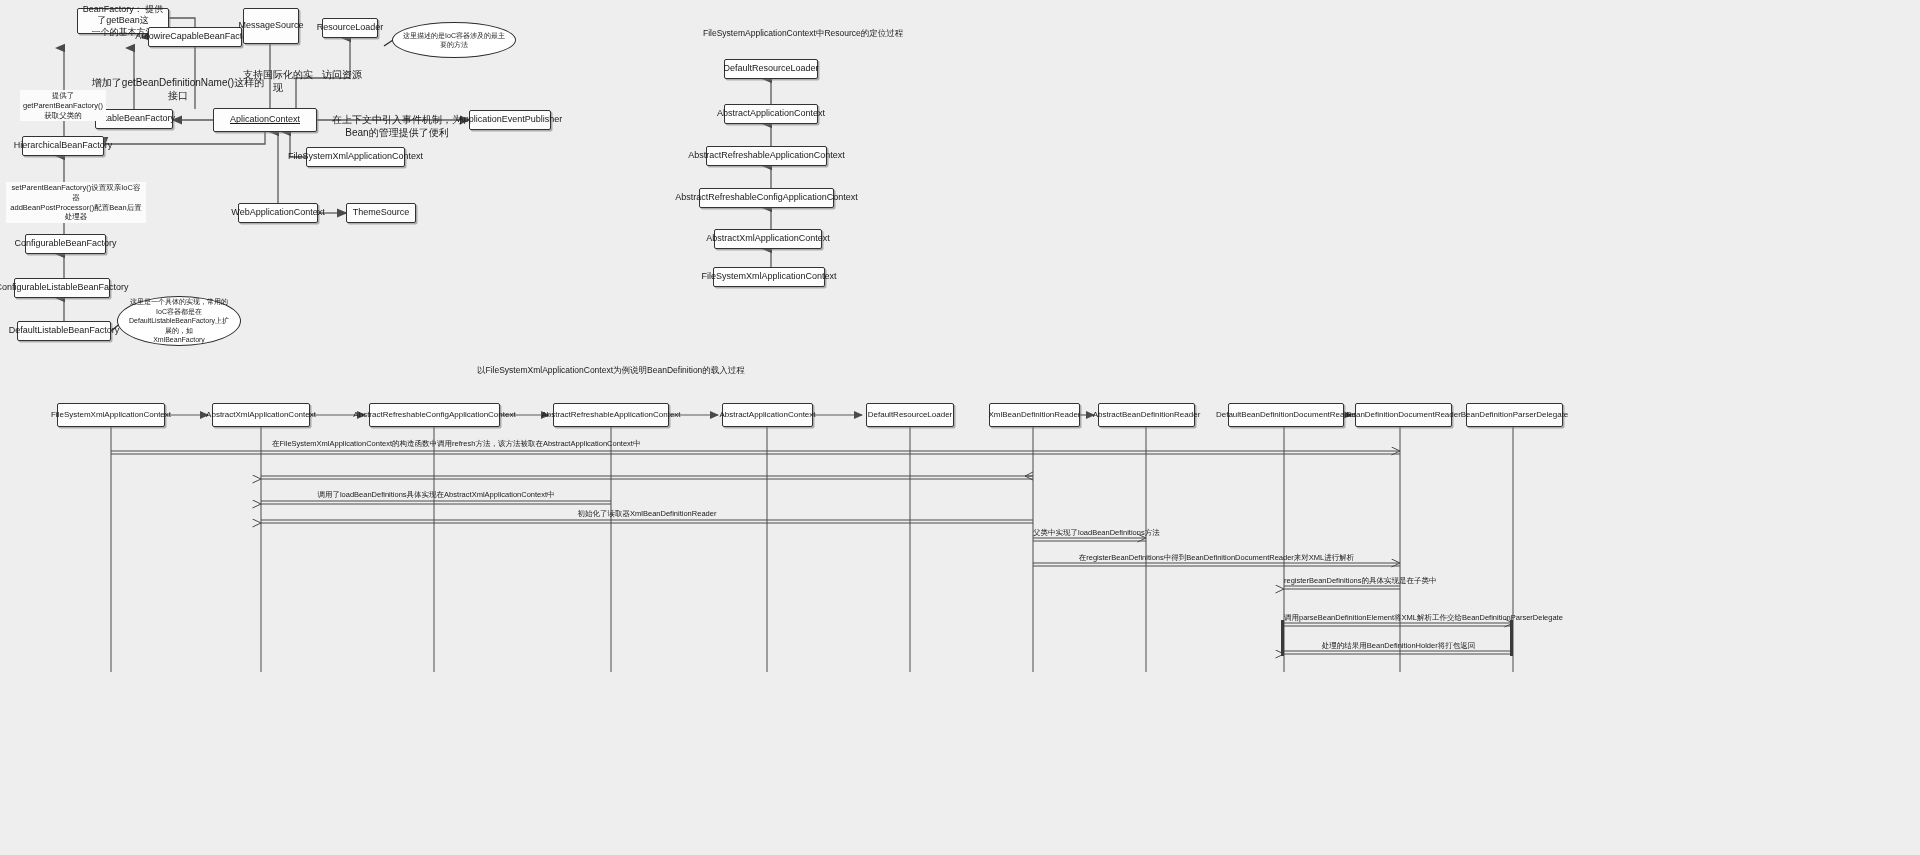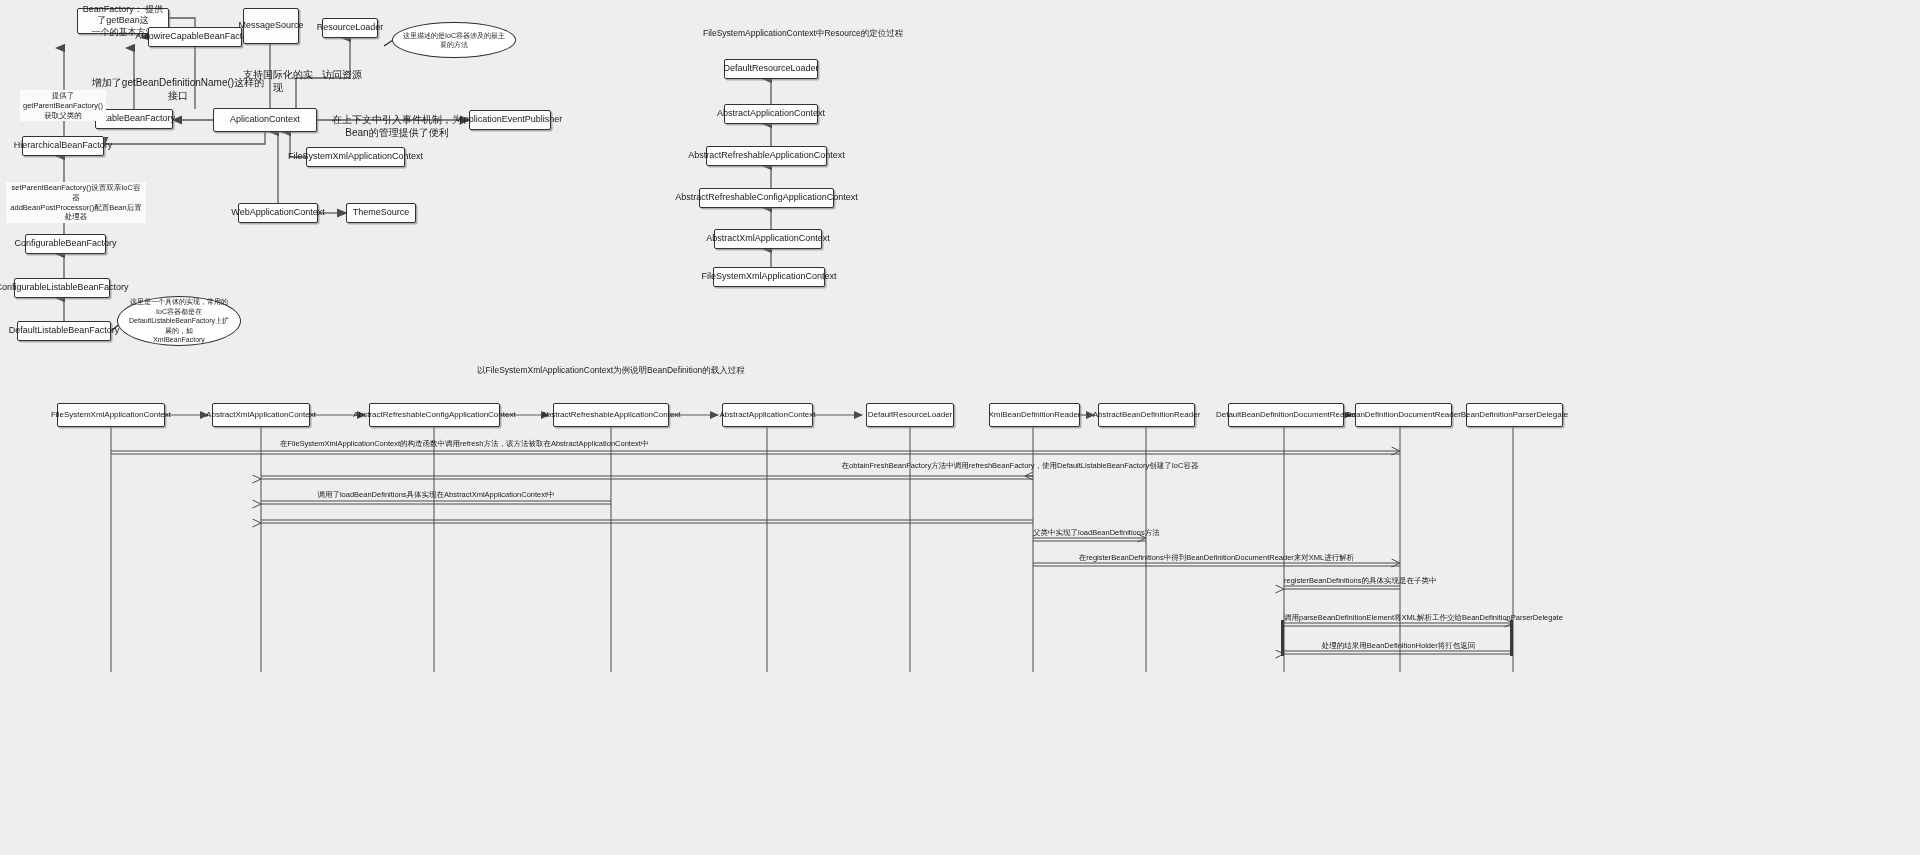--- a/index.html
+++ b/index.html
@@ -234,21 +234,21 @@
       <rect x="1510" y="620" width="3" height="36"></rect>
     </g>
   </svg>
 
   <div class="node" style="left:50px;  top:8px;  width:92px;  height:26px;margin-left:27px;">BeanFactory： 提供了getBean这
 一个的基本方法</div>
   <div class="node" style="left:148px; top:27px;  width:94px;  height:20px;">AutowireCapableBeanFactory</div>
   <div class="node" style="left:243px; top:8px;   width:56px;  height:36px;">MessageSource</div>
   <div class="node" style="left:322px; top:18px;  width:56px;  height:20px;">ResourceLoader</div>
   <div class="node" style="left:95px;  top:109px; width:78px;  height:20px;">ListableBeanFactory</div>
-  <div class="node" style="left:213px; top:108px; width:104px; height:24px;">AplicationContext</div>
+  <div class="node" style="left:213px; top:108px; width:104px; height:24px;text-decoration:underline;">AplicationContext</div>
   <div class="node" style="left:469px; top:110px; width:82px;  height:20px;">ApplicationEventPublisher</div>
   <div class="node" style="left:22px;  top:136px; width:82px;  height:20px;">HierarchicalBeanFactory</div>
   <div class="node" style="left:306px; top:147px; width:99px;  height:20px;">FileSystemXmlApplicationContext</div>
   <div class="node" style="left:238px; top:203px; width:80px;  height:20px;">WebApplicationContext</div>
   <div class="node" style="left:346px; top:203px; width:70px;  height:20px;">ThemeSource</div>
   <div class="node" style="left:25px;  top:234px; width:81px;  height:20px;">ConfigurableBeanFactory</div>
   <div class="node" style="left:14px;  top:278px; width:96px;  height:20px;">ConfigurableListableBeanFactory</div>
   <div class="node" style="left:17px;  top:321px; width:94px;  height:20px;">DefaultListableBeanFactory</div>
 
   <div class="note" style="left:20px;  top:90px;  width:86px;">提供了
@@ -282,22 +282,22 @@
   <div class="seq-node" style="left:369px;  top:403px; width:131px;">AbstractRefreshableConfigApplicationContext</div>
   <div class="seq-node" style="left:553px;  top:403px; width:116px;">AbstractRefreshableApplicationContext</div>
   <div class="seq-node" style="left:722px;  top:403px; width:91px;">AbstractApplicationContext</div>
   <div class="seq-node" style="left:866px;  top:403px; width:88px;">DefaultResourceLoader</div>
   <div class="seq-node" style="left:989px;  top:403px; width:91px;">XmlBeanDefinitionReader</div>
   <div class="seq-node" style="left:1098px; top:403px; width:97px;">AbstractBeanDefinitionReader</div>
   <div class="seq-node" style="left:1228px; top:403px; width:116px;">DefaultBeanDefinitionDocumentReader</div>
   <div class="seq-node" style="left:1355px; top:403px; width:97px;">BeanDefinitionDocumentReader</div>
   <div class="seq-node" style="left:1466px; top:403px; width:97px;">BeanDefinitionParserDelegate</div>
 
-  <div class="seq-msg" style="left:280px;  top:439px; width:960px; text-align:left;">在FileSystemXmlApplicationContext的构造函数中调用refresh方法，该方法被取在AbstractApplicationContext中</div>
-  <div class="seq-msg" style="left:620px;  top:461px; width:800px; text-align:center;">在obtainFreshBeanFactory方法中调用refreshBeanFactory，使用DefaultListableBeanFactory创建了IoC容器</div>
+  <div class="seq-msg" style="left:272px;  top:439px; width:960px; text-align:left;">在FileSystemXmlApplicationContext的构造函数中调用refresh方法，该方法被取在AbstractApplicationContext中</div>
   <div class="seq-msg" style="left:261px;  top:490px; width:350px; text-align:center;">调用了loadBeanDefinitions具体实现在AbstractXmlApplicationContext中</div>
+  <div class="seq-msg" style="left:261px;  top:509px; width:772px; text-align:center;">初始化了读取器XmlBeanDefinitionReader</div>
   <div class="seq-msg" style="left:1033px; top:528px; width:113px; text-align:center;">父类中实现了loadBeanDefinitions方法</div>
   <div class="seq-msg" style="left:1033px; top:553px; width:367px; text-align:center;">在registerBeanDefinitions中得到BeanDefinitionDocumentReader来对XML进行解析</div>
   <div class="seq-msg" style="left:1284px; top:576px; width:116px; text-align:right;">registerBeanDefinitions的具体实现是在子类中</div>
   <div class="seq-msg" style="left:1284px; top:613px; width:229px; text-align:center;">调用parseBeanDefinitionElement将XML解析工作交给BeanDefinitionParserDelegate</div>
   <div class="seq-msg" style="left:1284px; top:641px; width:229px; text-align:center;">处理的结果用BeanDefinitionHolder将打包返回</div>
 
 </div>
 
 </body></html>

